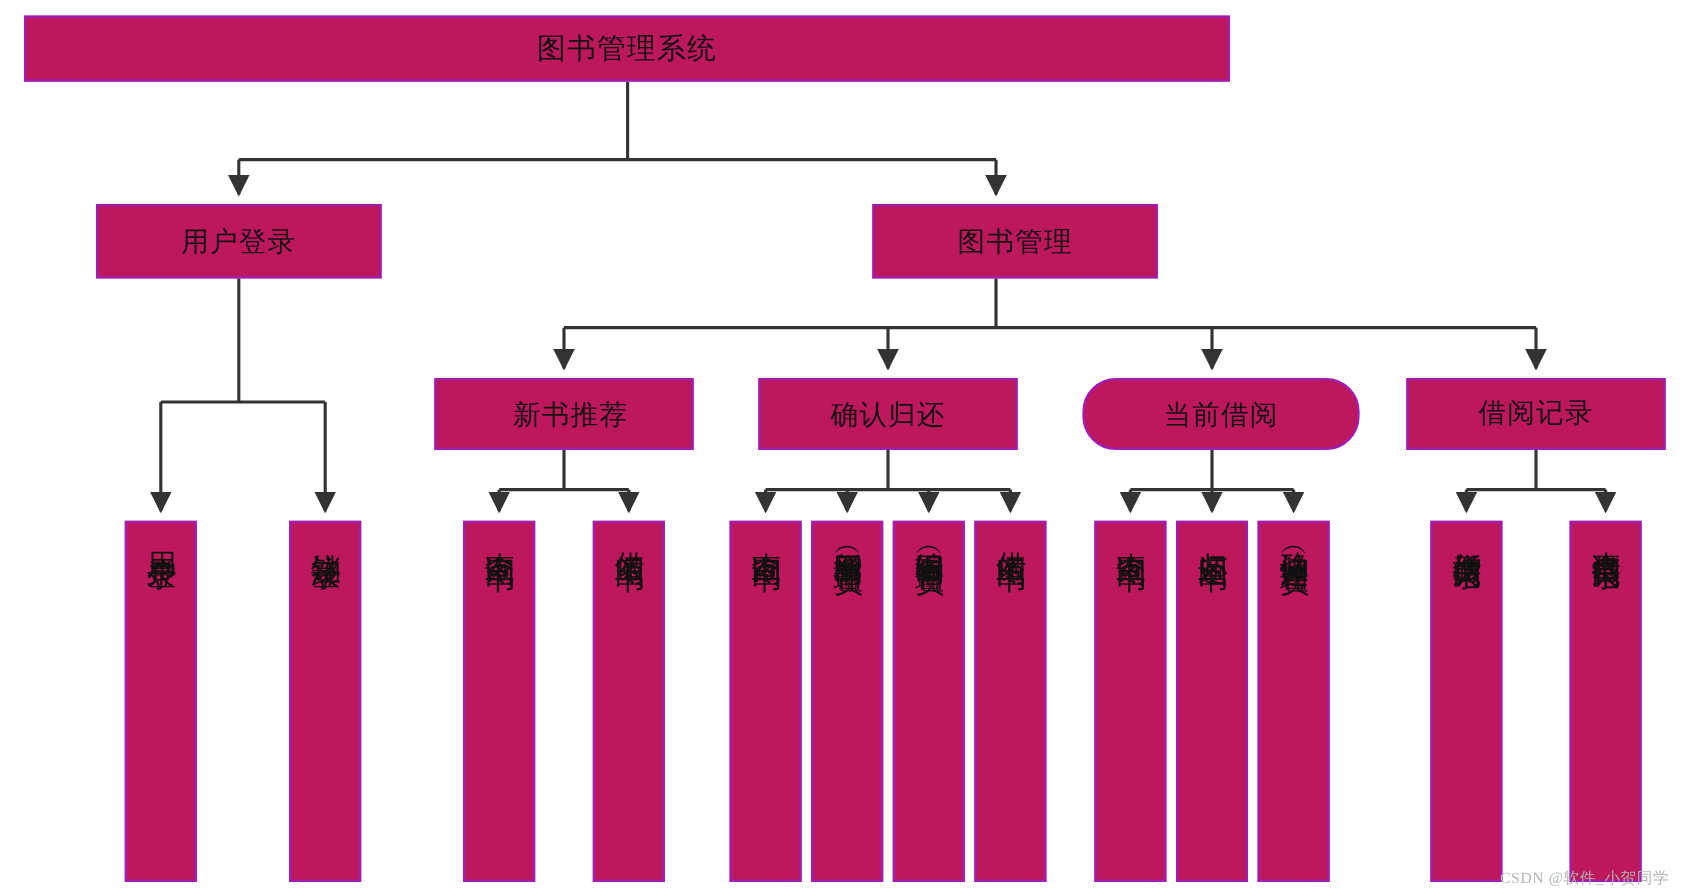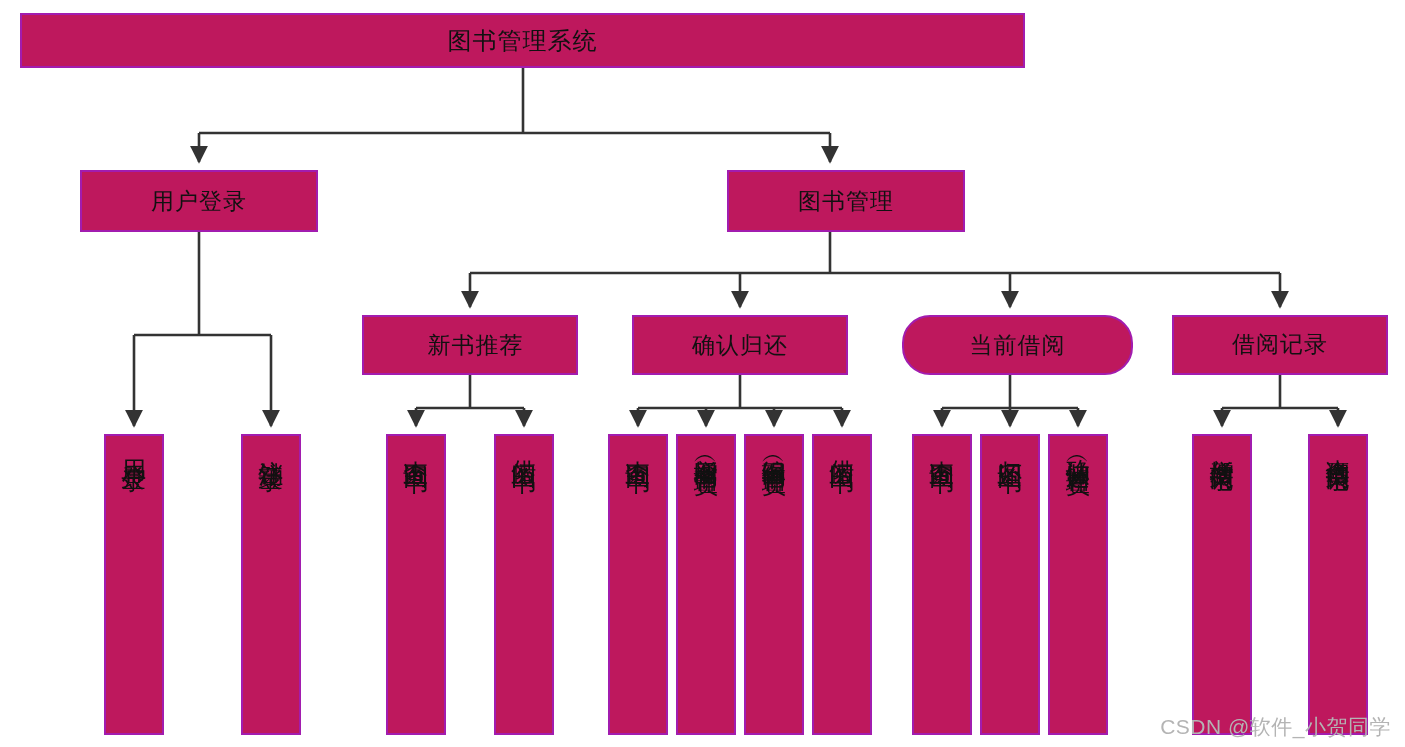--- a/index.html
+++ b/index.html
@@ -59,26 +59,27 @@
     white-space:nowrap;
     height:auto;
     max-height:100%;
   }
   .node.leaf.tall .label{font-size:24px;letter-spacing:2px;}
   
   #watermark{
     position:absolute;
     right:14px;
     bottom:6px;
-    font-size:21px;
+    font-size:13px;
     color:#b4b4b4;
     letter-spacing:0.5px;
     z-index:4;
     white-space:nowrap;
     user-select:none;
+    font-family:Liberation Serif, serif;
   }
 </style>
 </head>
 <body>
 
 <div id="canvas">
 
   <svg id="wires" viewBox="0 0 1405 747" width="1405" height="747">
     <defs>
       <marker id="arrow" viewBox="0 0 10 10" refX="9" refY="5" markerWidth="7" markerHeight="7" orient="auto-start-reverse">

